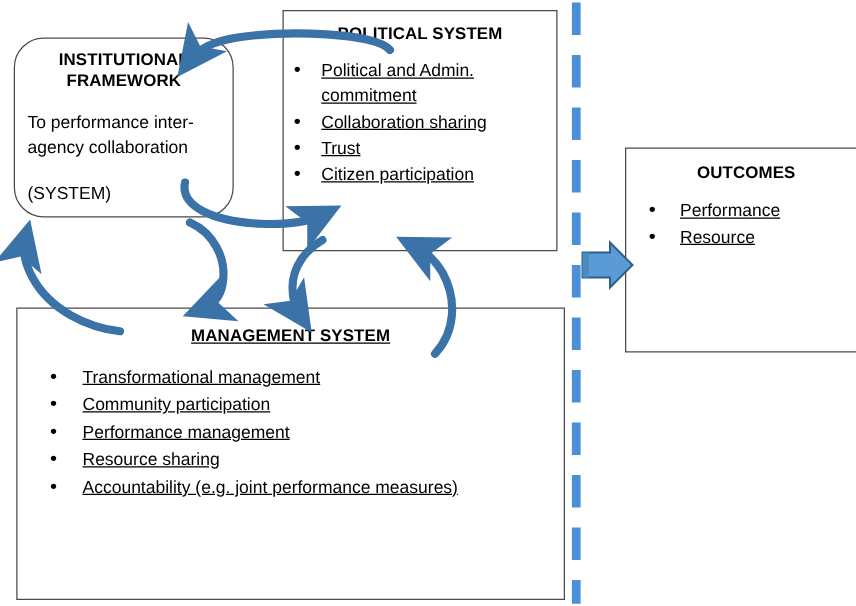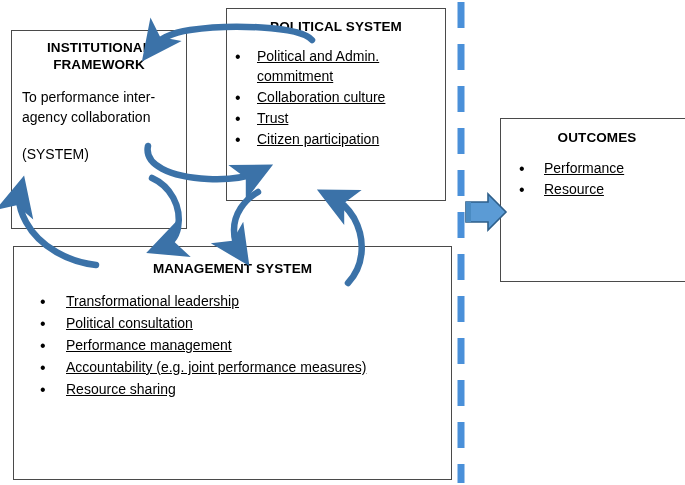--- a/index.html
+++ b/index.html
@@ -56,21 +56,21 @@
     position: absolute;
     left: 8px;
     top: -1px;
     font-size: 16px;
     line-height: 1.42;
     color: #000;
   }
 
   
   #box-institutional {
-    left: 11px;  top: 30px;  width: 176px; height: 199px;
+    left: 11px;  top: 30px;  width: 176px; height: 144px; border-radius: 24px;
   }
   #box-institutional .box-title {
     margin: 8px 8px 0 8px;
   }
   #box-institutional .ifr-text {
     margin: 13px 0 0 10px;
     width: 160px;
   }
   #box-institutional .ifr-sub {
     margin: 17px 0 0 10px;
@@ -86,20 +86,21 @@
   #box-political ul.bullets {
     margin-top: 12px;
   }
 
   
   #box-management {
     left: 13px; top: 246px; width: 439px; height: 234px;
   }
   #box-management .box-title {
     margin: 13px 6px 0 6px;
+    text-decoration: underline;
   }
   #box-management ul.bullets {
     margin-top: 15px;
   }
   #box-management ul.bullets li {
     padding-left: 52px;
     margin-bottom: 2px;
   }
   #box-management ul.bullets li::before {
     left: 26px;
@@ -150,34 +151,34 @@
       <div>To performance inter-</div>
       <div>agency collaboration</div>
     </div>
     <div class="body-text ifr-sub">(SYSTEM)</div>
   </div>
 
   <div class="box" id="box-political">
     <div class="box-title">POLITICAL SYSTEM</div>
     <ul class="bullets">
       <li>Political and Admin. commitment</li>
-      <li>Collaboration culture</li>
+      <li>Collaboration sharing</li>
       <li>Trust</li>
       <li>Citizen  participation</li>
     </ul>
   </div>
 
   <div class="box" id="box-management">
     <div class="box-title">MANAGEMENT SYSTEM</div>
     <ul class="bullets">
-      <li>Transformational leadership</li>
-      <li>Political consultation</li>
+      <li>Transformational management</li>
+      <li>Community participation</li>
       <li>Performance management</li>
+      <li>Resource sharing</li>
       <li>Accountability (e.g. joint performance measures)</li>
-      <li>Resource sharing</li>
     </ul>
   </div>
 
   <div class="box" id="box-outcomes">
     <div class="box-title">OUTCOMES</div>
     <ul class="bullets">
       <li>Performance</li>
       <li>Resource</li>
     </ul>
   </div>

